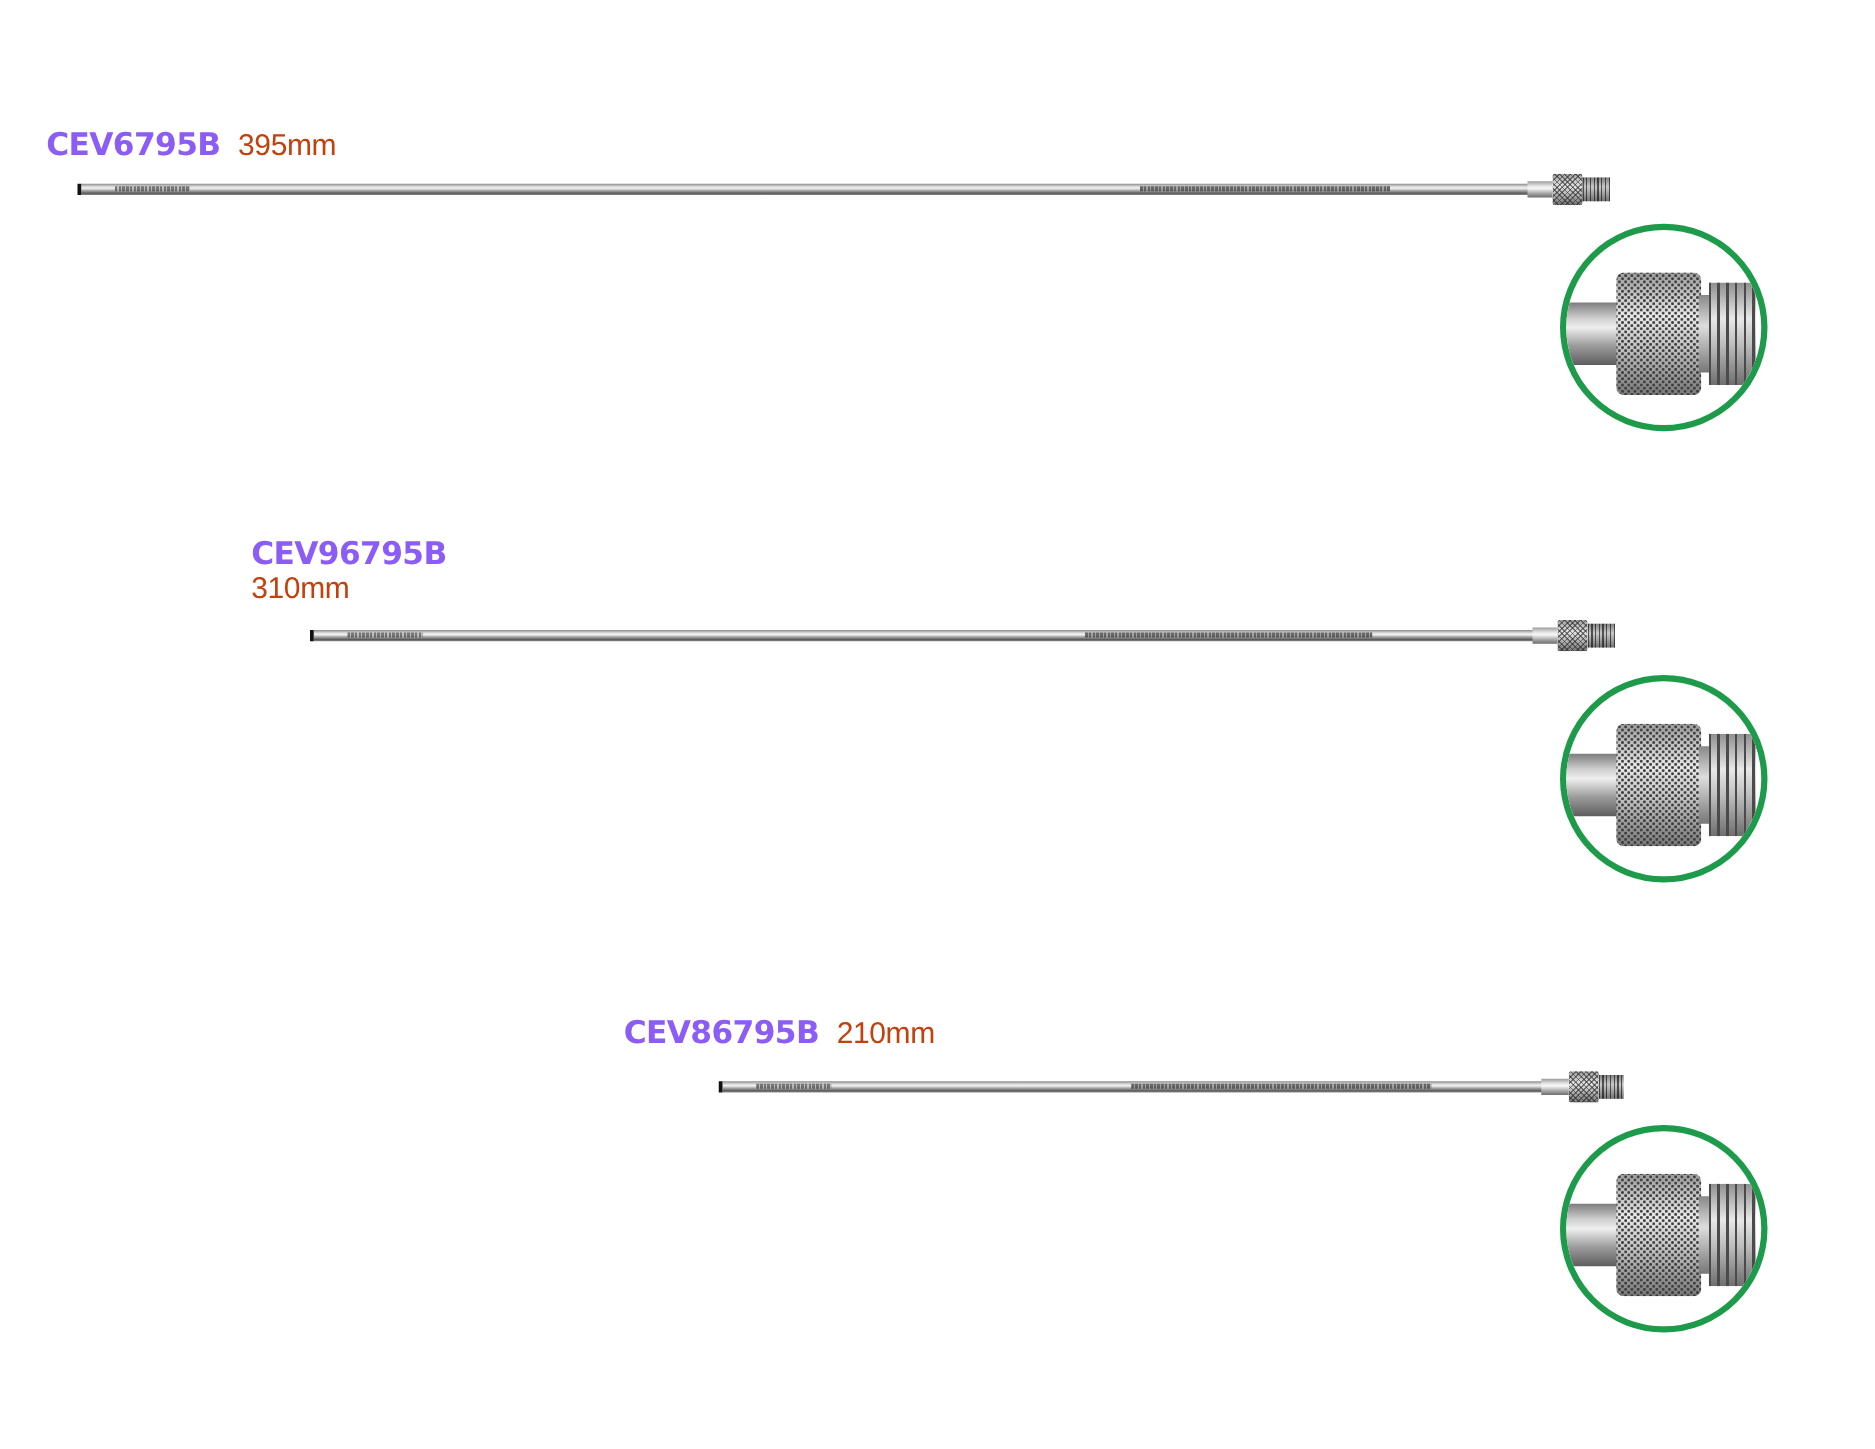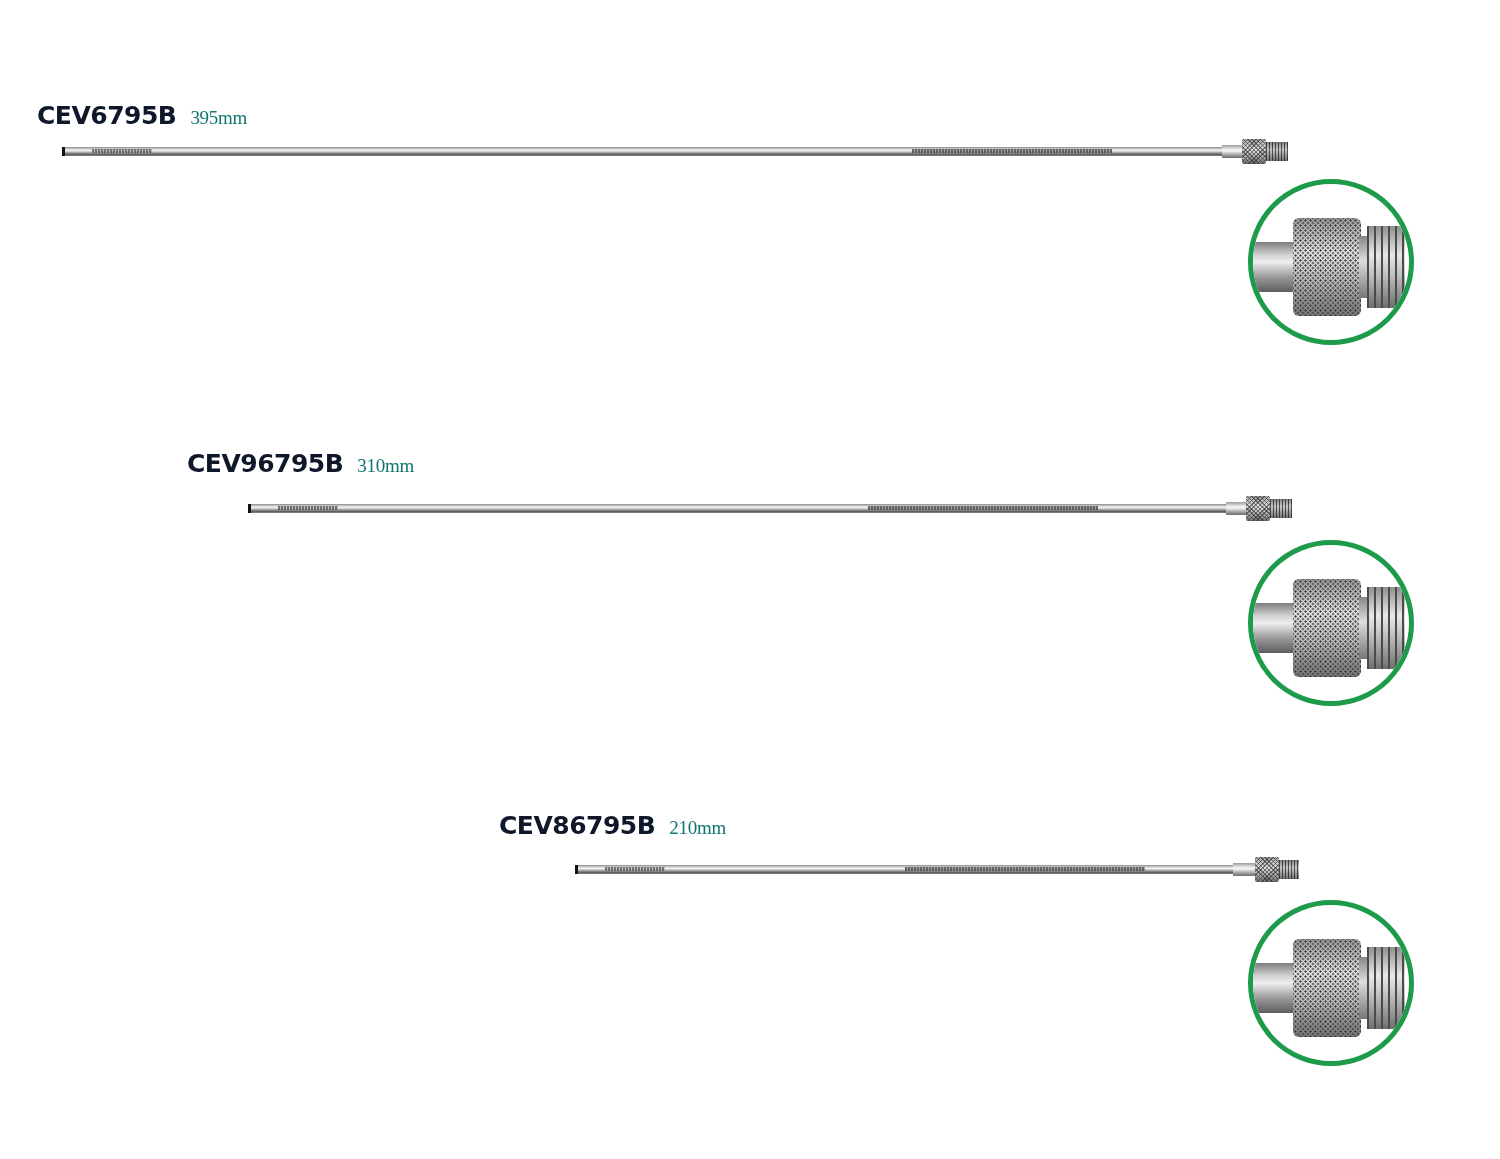--- a/index.html
+++ b/index.html
@@ -1,22 +1,22 @@
 <!DOCTYPE html>
 <html><head>
   <meta charset="utf-8">
   <style>
     html, body { margin: 0; padding: 0; background: #ffffff; }
     body { width: 1500px; height: 1159px; position: relative; overflow: hidden;
            font-family: "Liberation Sans", sans-serif; }
 
     .label { position: absolute; display: flex; align-items: baseline; white-space: nowrap; }
     .code  { font-family: "DejaVu Sans", sans-serif; font-weight: bold; font-size: 25px;
-             color: #0f172a; letter-spacing: -0.5px; }
-    .len   { font-family: Liberation Serif, serif; font-size: 19px; color: #0f766e;
+             color: #8b5cf6; letter-spacing: -0.5px; }
+    .len   { font-family: Liberation Sans, sans-serif; font-size: 24px; color: #c2410c;
              margin-left: 14px; letter-spacing: -0.3px; }
 
     .rod { position: absolute; height: 12px; }
     .tube {
       position: absolute; left: 0; top: 1px; height: 9px;
       background: linear-gradient(to bottom, #8a8a8a 0%, #d9d9d9 25%, #f2f2f2 40%, #9a9a9a 65%, #5a5a5a 85%, #8d8d8d 100%);
       border-left: 3px solid #111;
     }
     .tube-marks {
       position: absolute; top: 3px; height: 4px;
@@ -87,21 +87,21 @@
   <div class="knurl" style="left:1180px; width:24px;"></div>
   <div class="thread" style="left:1204px; width:22px;"></div>
 </div>
 <div class="zoom-circle" style="left:1248px; top:179px;">
   <div class="zc-shaft"></div>
     <div class="zc-knurl"></div>
     <div class="zc-neck"></div>
     <div class="zc-thread"></div>
 </div>
 
-<div class="label" style="left:187px; top:449px;">
+<div class="label" style="left:187px; top:428px;flex-direction:column;">
   <span class="code">CEV96795B</span>
   <span class="len">310mm</span>
 </div>
 <div class="rod" style="left:248px; top:503px; width:1044px;">
   <div class="tube" style="width:978px;"></div>
   <div class="tip-marks"></div>
   <div class="tube-marks" style="left:620px; width:230px;" title="MICRO-FRANCE  CEV6795B  CEV0A59  INOX  02 03"></div>
   <div class="collar" style="left:978px; width:20px;"></div>
   <div class="knurl" style="left:998px; width:24px;"></div>
   <div class="thread" style="left:1022px; width:22px;"></div>

